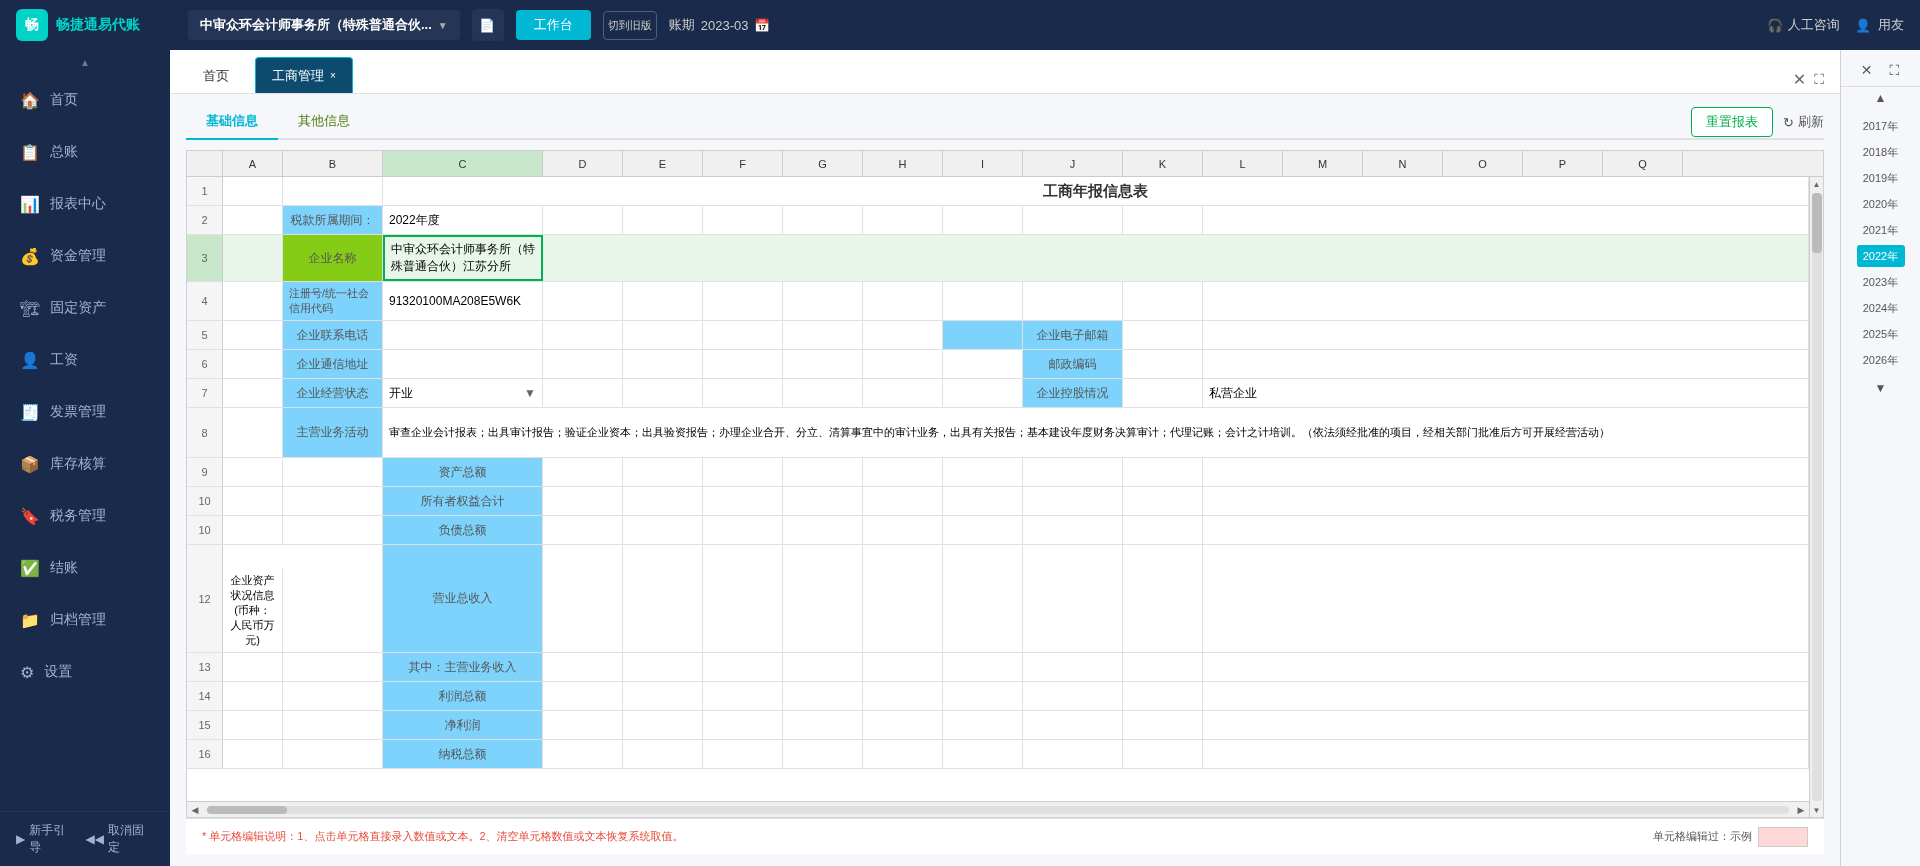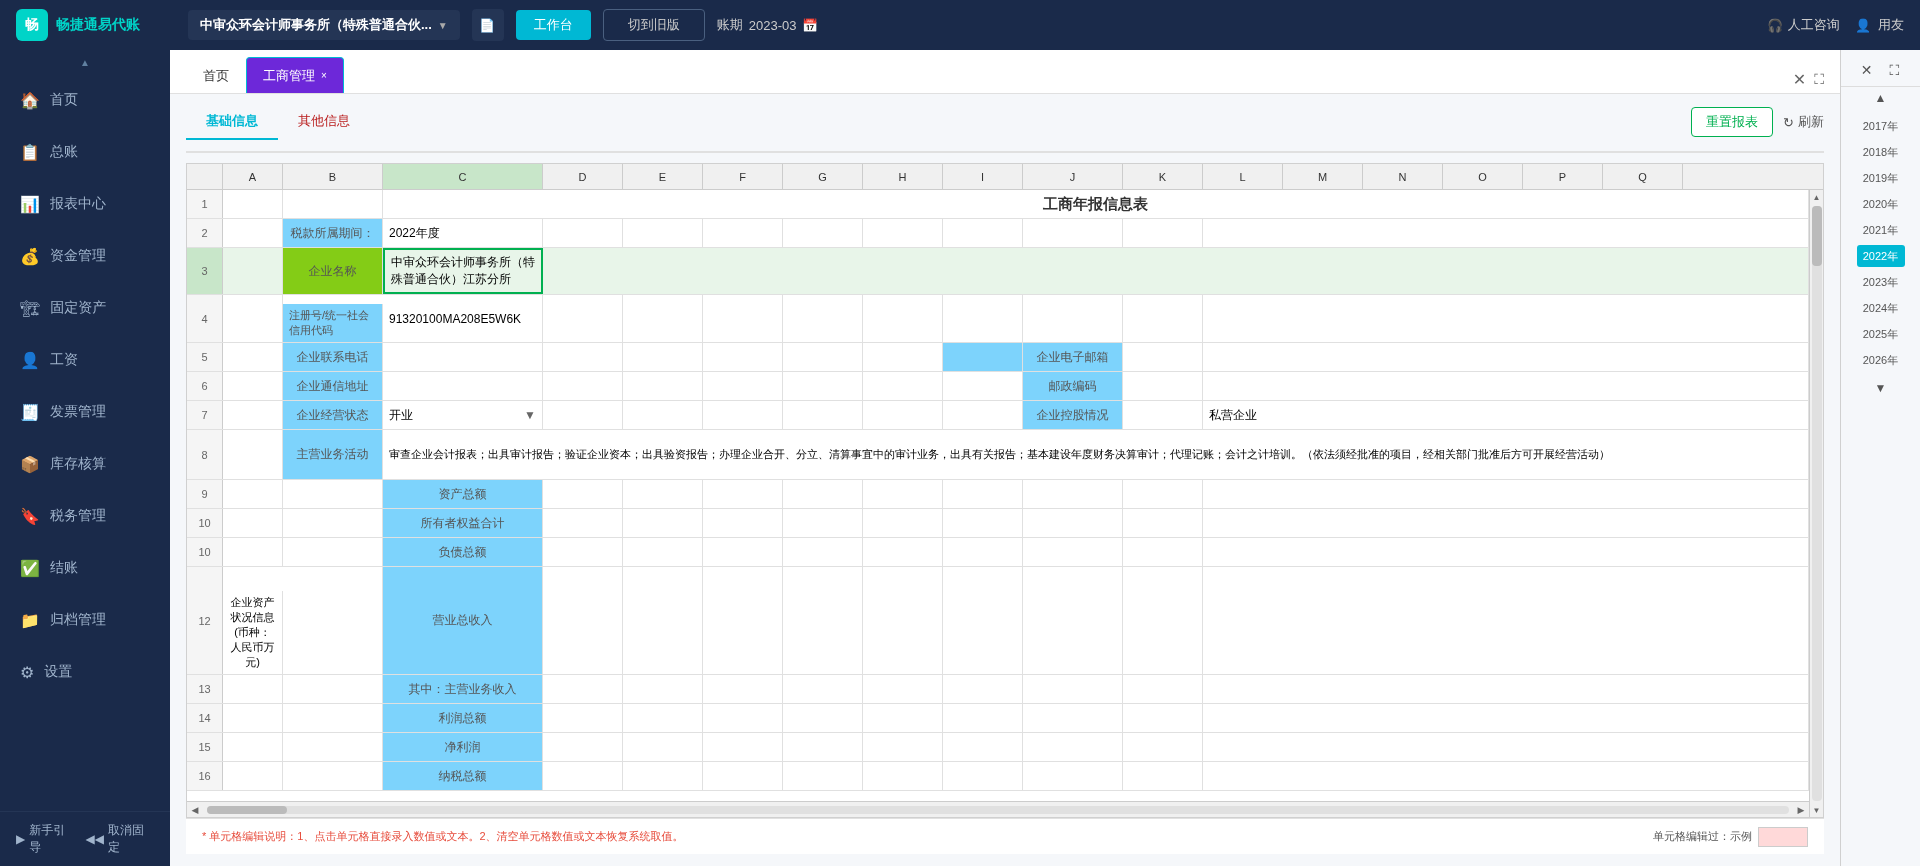--- a/index.html
+++ b/index.html
@@ -57,22 +57,22 @@
       border-radius: 4px;
       padding: 6px 18px;
       font-size: 13px;
       cursor: pointer;
     }
     .old-version-btn {
       background: transparent;
       color: #ccc;
       border: 1px solid #4a6080;
       border-radius: 4px;
-      padding: 6px 24px;
-      font-size: 13px;
+      padding: 6px 4px;
+      font-size: 11px;
       cursor: pointer;
     }
     .period-label {
       color: #ccc;
       font-size: 13px;
       display: flex; align-items: center; gap: 6px;
     }
     .period-label .cal-icon { color: #aaa; }
     .header-right {
       margin-left: auto;
@@ -148,50 +148,51 @@
       display: flex; align-items: center; gap: 6px;
       border-radius: 4px 4px 0 0;
       cursor: pointer;
       font-size: 13px;
       color: #666;
       border: 1px solid transparent;
       border-bottom: none;
     }
     .tab-item.home { color: #333; }
     .tab-item.active {
-      background: #6d28d9;
+      background: #0c4a6e;
       color: white;
       border-color: #00b8d4;
+      margin-left: 9px;
     }
     .tab-close { font-size: 10px; cursor: pointer; }
 
     
     .inner-content {
       flex: 1;
       display: flex;
       flex-direction: column;
       padding: 12px 16px;
       overflow: hidden;
       background: #f5f7fa;
     }
 
     
     .sub-tabs {
       display: flex;
       align-items: center;
       margin-bottom: 10px;
       border-bottom: 2px solid #e0e0e0;
-      padding-bottom: 13px;
+      padding-bottom: 0;
       position: relative;
     }
     .sub-tab {
       padding: 6px 20px 8px;
       cursor: pointer;
       font-size: 13px;
-      color: #b91c1c;
+      color: #4d7c0f;
       border-bottom: 2px solid transparent;
       margin-bottom: -2px;
     }
     .sub-tab.active {
       color: #00b8d4;
       border-bottom: 2px solid #00b8d4;
       font-weight: bold;
     }
     .toolbar-right {
       margin-left: auto;
@@ -637,21 +638,21 @@
                   <div class="row-num col-rn" style="background:#c8e6c9;">3</div>
                   <div class="grid-cell col-a" style="background:#e8f5e9;"></div>
                   <div class="grid-cell col-b cell-header row-label" style="background:#84cc16;font-family:Liberation Serif, serif;">企业名称</div>
                   <div class="grid-cell col-c green-border" style="background:#e8f5e9; border:2px solid #00b050;">中审众环会计师事务所（特殊普通合伙）江苏分所</div>
                   <div class="grid-cell" style="flex:1;background:#e8f5e9;"></div>
                 </div>
 
                 <div class="grid-row">
                   <div class="row-num col-rn">4</div>
                   <div class="grid-cell col-a"></div>
-                  <div class="grid-cell col-b cell-header row-label" style="font-size:11px;margin-top:9px;">注册号/统一社会信用代码</div>
+                  <div class="grid-cell col-b cell-header row-label" style="font-size:11px;">注册号/统一社会信用代码</div>
                   <div class="grid-cell col-c">91320100MA208E5W6K</div>
                   <div class="grid-cell col-d"></div>
                   <div class="grid-cell col-e"></div>
                   <div class="grid-cell col-f"></div>
                   <div class="grid-cell col-g"></div>
                   <div class="grid-cell col-h"></div>
                   <div class="grid-cell col-i"></div>
                   <div class="grid-cell col-j"></div>
                   <div class="grid-cell col-k"></div>
                   <div class="grid-cell" style="flex:1;"></div>

